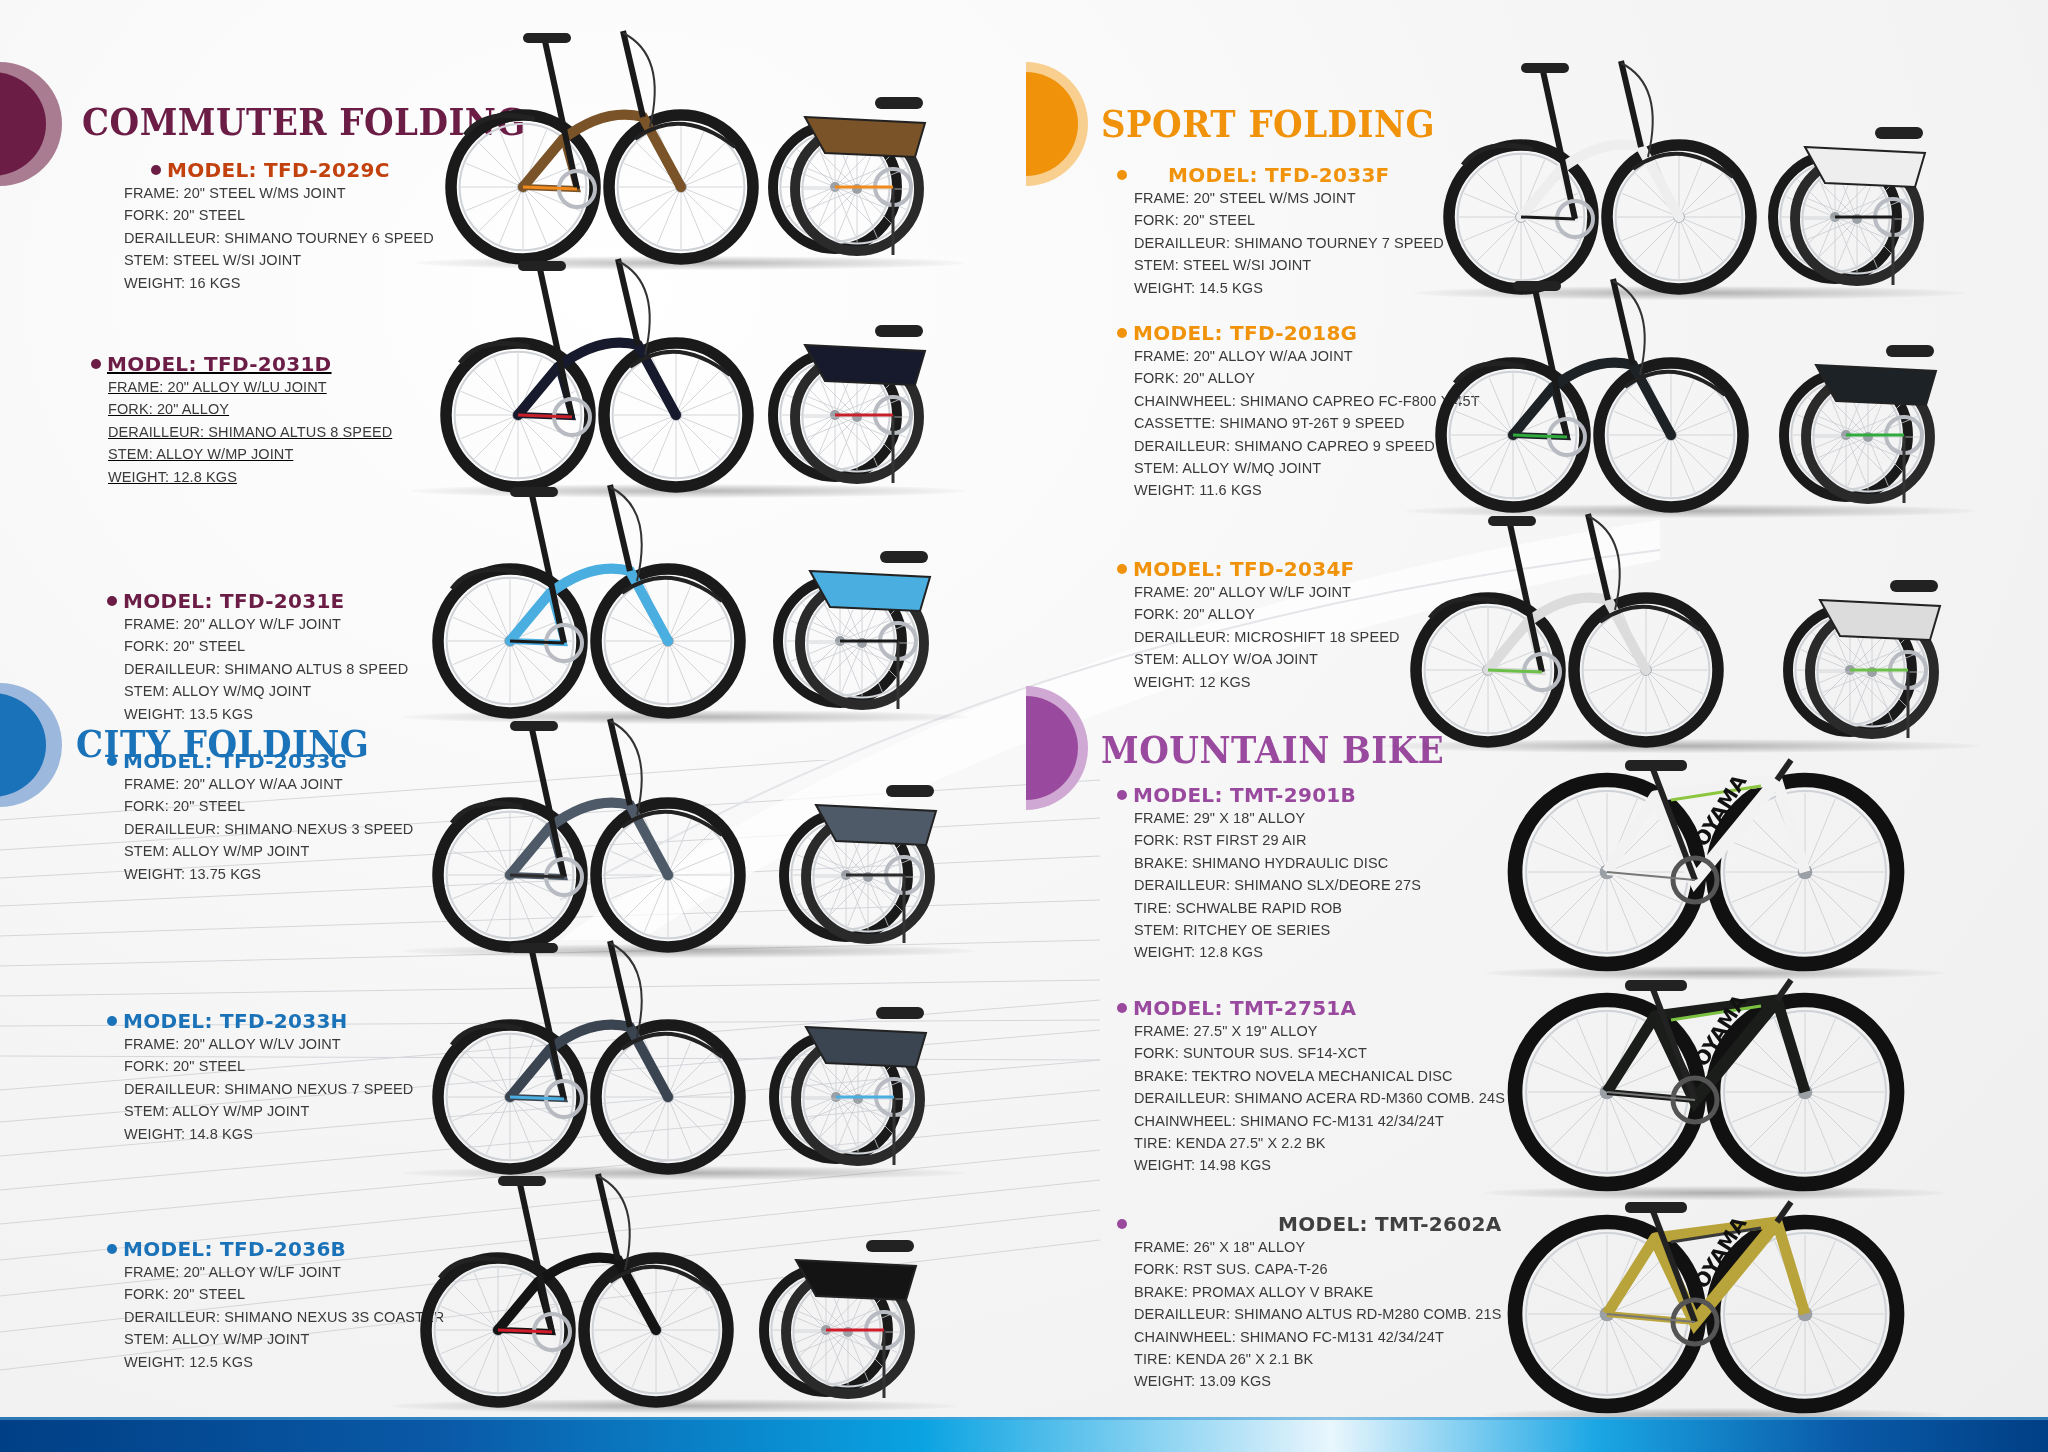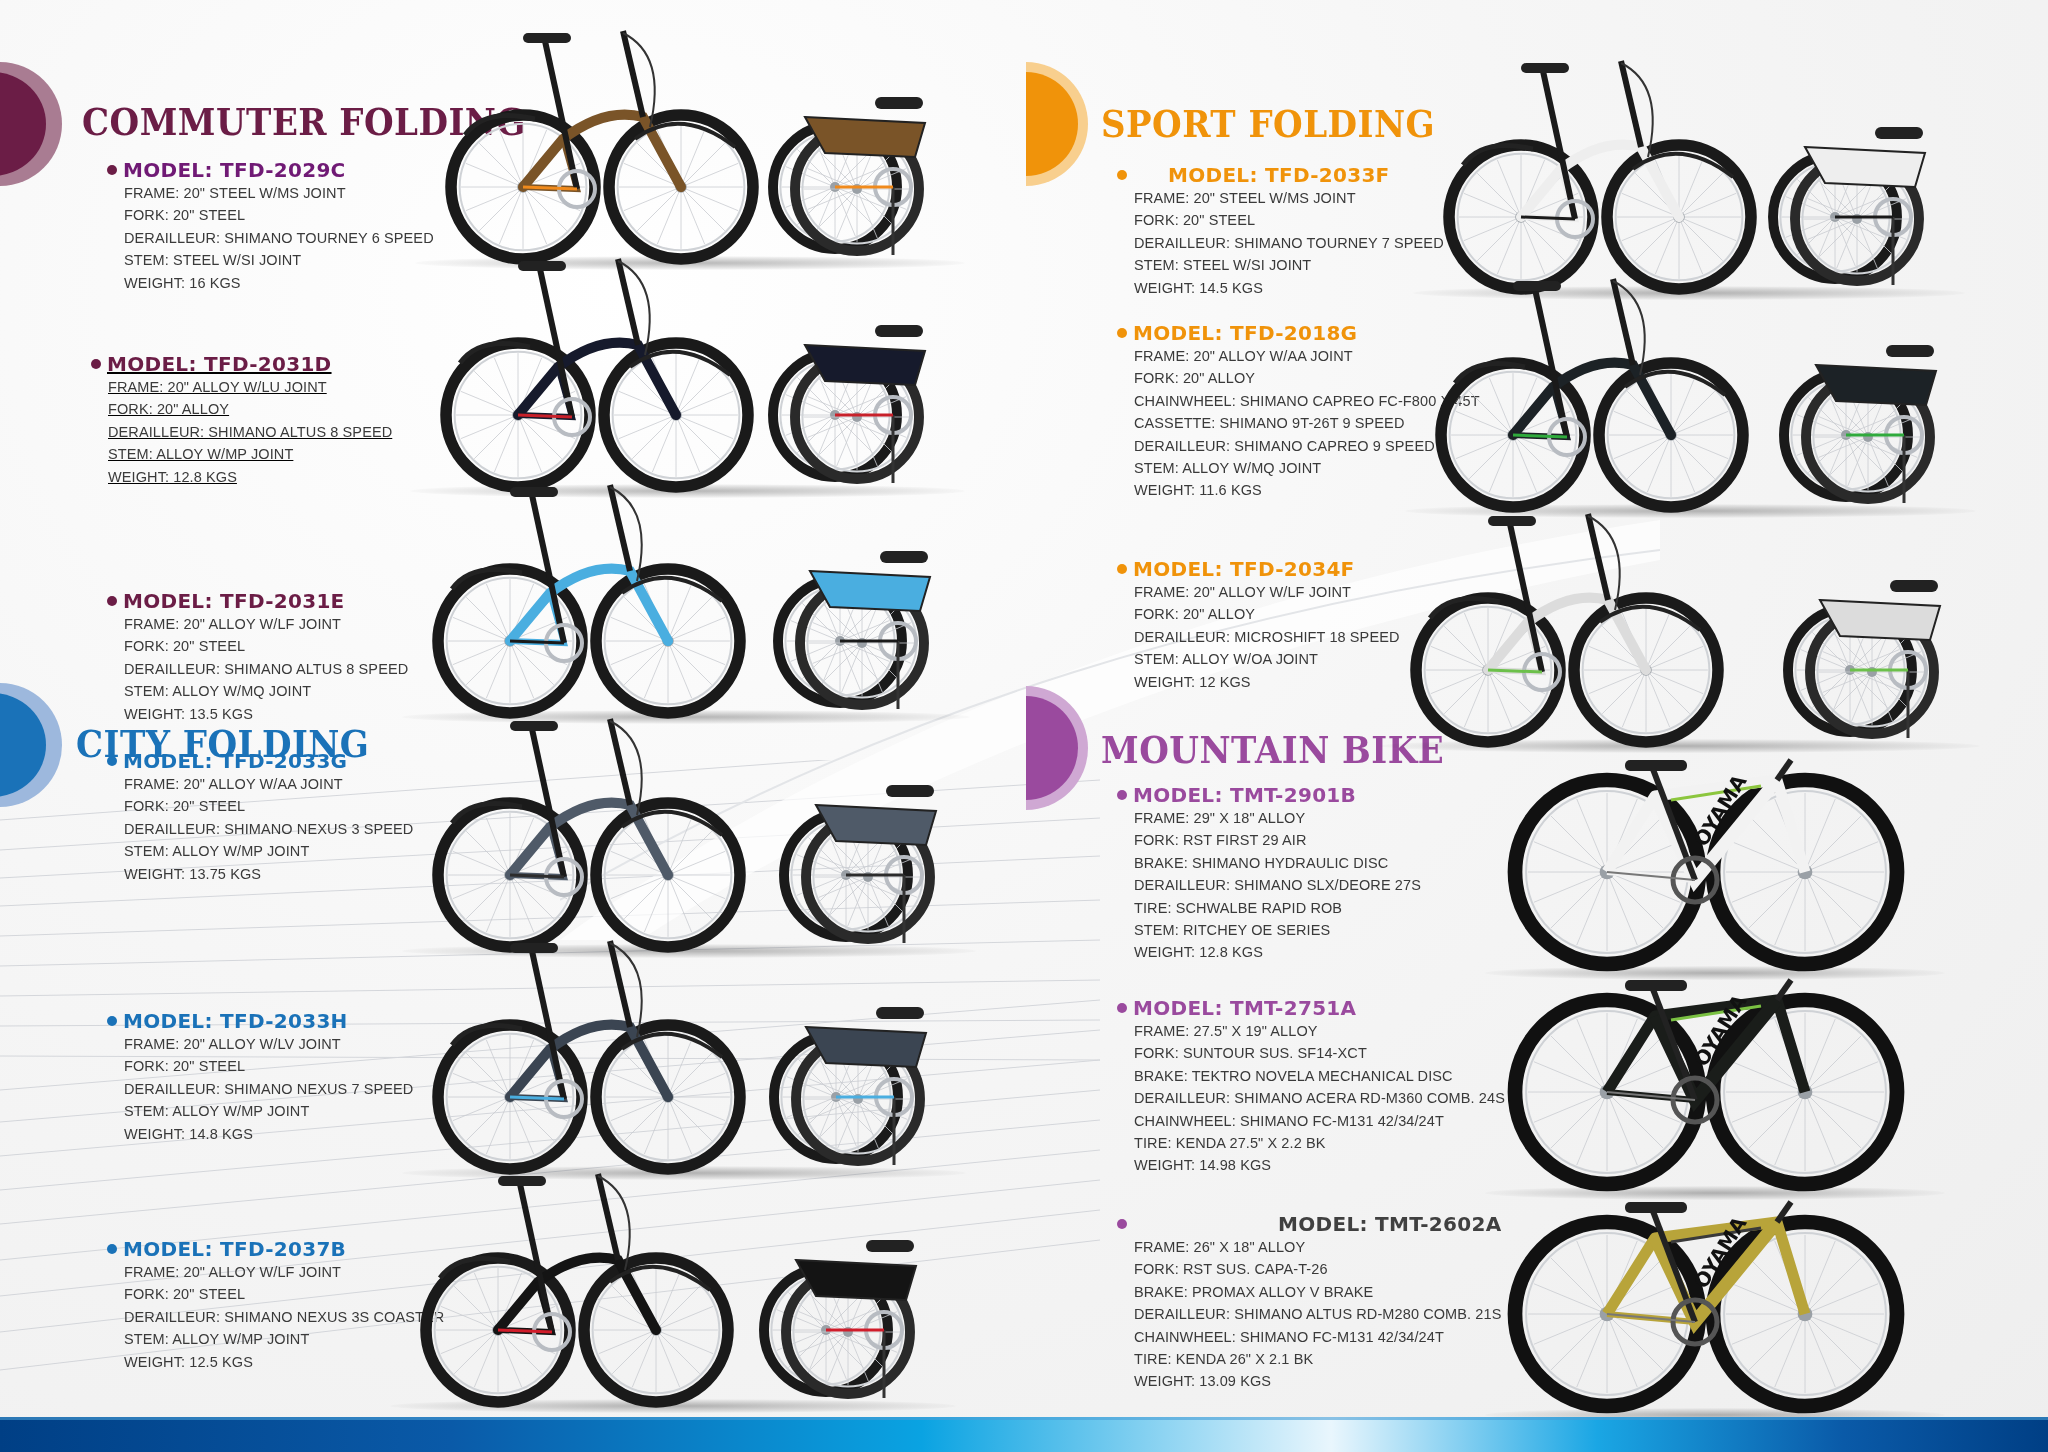--- a/index.html
+++ b/index.html
@@ -80,21 +80,21 @@
   <path d="M0 380 C 320 190, 680 80, 1100 30" stroke="#e3e5e8" stroke-width="2" fill="none"></path>
 </svg>
 
 <div class="section-disc" style="left:-62px;top:62px;">
   <div class="outer" style="left:0;top:0;width:124px;height:124px;background:#a97c92;"></div>
   <div class="inner" style="left:0;top:10px;width:108px;height:104px;background:#6b1d46;"></div>
 </div>
 <div class="section-title" style="left:82px;top:100px;color:#6b1d46;">COMMUTER FOLDING</div>
 
 <div class="model" style="left:107px;top:158px;">
-  <div class="model-header" style="color:#701a75;">
+  <div class="model-header" style="color:#c2410c;justify-content:center;">
       <span class="dot" style="background:#6b1d46;"></span>
       <span>MODEL: TFD-2029C</span>
     </div>
   <ul class="spec-list">
     <li>FRAME: 20" STEEL W/MS JOINT</li>
     <li>FORK: 20" STEEL</li>
     <li>DERAILLEUR: SHIMANO TOURNEY 6 SPEED</li>
     <li>STEM: STEEL W/SI JOINT</li>
     <li>WEIGHT: 16 KGS</li>
   </ul>
@@ -158,21 +158,21 @@
     <li>FORK: 20" STEEL</li>
     <li>DERAILLEUR: SHIMANO NEXUS 7 SPEED</li>
     <li>STEM: ALLOY W/MP JOINT</li>
     <li>WEIGHT: 14.8 KGS</li>
   </ul>
 </div>
 
 <div class="model" style="left:107px;top:1237px;">
   <div class="model-header" style="color:#1a72b8;">
       <span class="dot" style="background:#1a72b8;"></span>
-      <span>MODEL: TFD-2037B</span>
+      <span>MODEL: TFD-2036B</span>
     </div>
   <ul class="spec-list">
     <li>FRAME: 20" ALLOY W/LF JOINT</li>
     <li>FORK: 20" STEEL</li>
     <li>DERAILLEUR: SHIMANO NEXUS 3S COASTER</li>
     <li>STEM: ALLOY W/MP JOINT</li>
     <li>WEIGHT: 12.5 KGS</li>
   </ul>
 </div>
 

